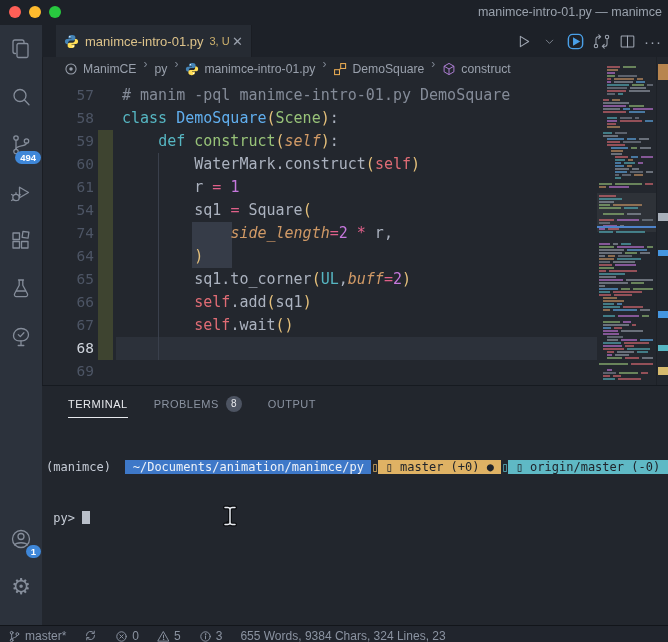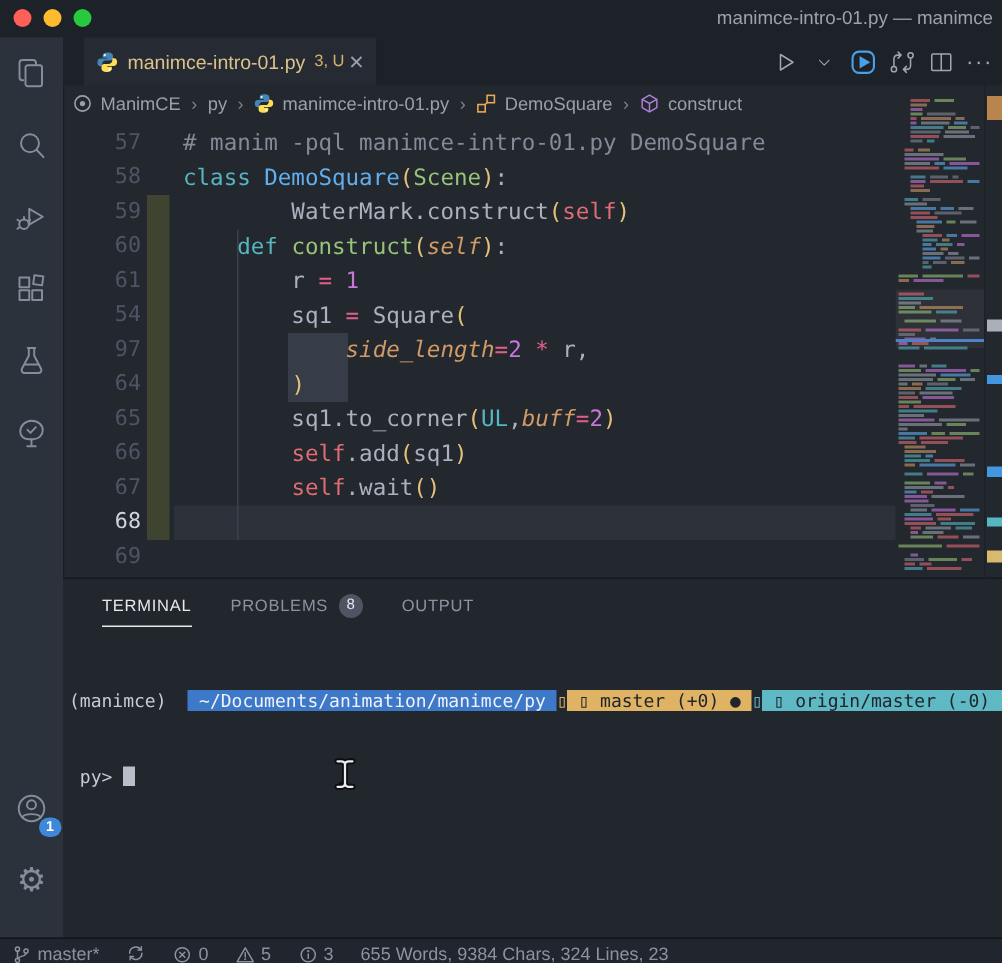--- a/index.html
+++ b/index.html
@@ -24,22 +24,22 @@
   #tab .pyicon{width:15px;height:15px;margin-right:6px;flex:none;}
   #tab-label{font-size:13px;color:#dcc28a;white-space:nowrap;}
   #tab-deco{font-size:11px;color:#cfb26d;margin-left:6px;}
   #tab-close{margin-left:auto;color:#9aa1ad;font-size:13px;line-height:13px;}
   #editor-actions{position:absolute;right:4px;top:25px;height:32px;display:flex;align-items:center;gap:4px;}
   .ea{width:22px;height:22px;display:flex;align-items:center;justify-content:center;color:#9fa6b2;}
   .ea svg{width:19px;height:19px;}
   .ea.small svg{width:13px;height:13px;}
   .ea .dots{font-size:15px;letter-spacing:1px;color:#9fa6b2;}
   
-  #breadcrumbs{position:absolute;left:42px;top:57px;width:555px;height:24px;display:flex;align-items:center;
-               padding-left:6px;box-sizing:border-box;font-size:12.2px;color:#99a0ac;white-space:nowrap;}
+  #breadcrumbs{position:absolute;left:42px;top:57px;width:555px;height:24px;display:flex;
+               padding-left:22px;box-sizing:border-box;font-size:12.2px;color:#99a0ac;white-space:nowrap;}
   .bc-item{display:flex;align-items:center;gap:5px;}
   .bc-sep{margin:0 7px;color:#7d8490;font-size:12px;}
   .bc-ic{width:14px;height:14px;display:inline-block;}
   
   #editor{position:absolute;left:42px;top:81px;width:626px;height:304px;font-family:"DejaVu Sans Mono",monospace;}
   #gutter{position:absolute;left:0;top:3px;width:52px;text-align:right;}
   #gutter .ln{height:23px;line-height:23px;font-size:14.5px;color:#4d5565;}
   #gutter .ln.active{color:#cfd4dc;}
   #mod-bar{position:absolute;left:56px;top:49px;width:15px;height:230px;background:#3e4430;}
   #cur-line{position:absolute;left:74px;top:256px;width:481px;height:23px;background:#2c313a;}
@@ -107,20 +107,32 @@
             </svg>
           </span>
         </div>
         <div class="act-item">
           <span style="display:flex">
             <svg viewBox="0 0 24 24" fill="none" stroke="currentColor" stroke-width="1.3" stroke-linecap="round" stroke-linejoin="round">
               <circle cx="11" cy="10.5" r="6"></circle>
               <path d="M15.5 15l4.5 4.8"></path>
             </svg>
           </span>
+        </div>
+        <div class="act-item">
+          <span style="display:flex">
+            <svg viewBox="0 0 24 24" fill="none" stroke="currentColor" stroke-width="1.3" stroke-linecap="round" stroke-linejoin="round">
+              <circle cx="7" cy="5" r="2.2"></circle>
+              <circle cx="17.5" cy="8" r="2.2"></circle>
+              <circle cx="7" cy="18.5" r="2.2"></circle>
+              <path d="M7 7.2v9.1"></path>
+              <path d="M17.5 10.2c0 3.4-10.5 2-10.5 5.8"></path>
+            </svg>
+          </span>
+          <span class="act-badge">494</span>
         </div>
         <div class="act-item">
           <span style="display:flex">
             <svg viewBox="0 0 24 24" fill="none" stroke="currentColor" stroke-width="1.3" stroke-linecap="round" stroke-linejoin="round">
               <path d="M10.5 6.2l9 5.3-9 5.3z"></path>
               <circle cx="7" cy="16.5" r="3.2"></circle>
               <path d="M7 13.3v-1.6M4.2 14.5l-1.6-1M4.2 18.5l-1.6 1M9.8 14.5l1.3-.8"></path>
             </svg>
           </span>
         </div>
@@ -278,33 +290,33 @@
     <div id="cur-line"></div>
     <div id="indent-guide"></div>
     <div id="scope-block"></div>
     <div id="gutter">
         <div class="ln">57</div>
         <div class="ln">58</div>
         <div class="ln">59</div>
         <div class="ln">60</div>
         <div class="ln">61</div>
         <div class="ln">54</div>
-        <div class="ln">97</div>
+        <div class="ln">74</div>
         <div class="ln">64</div>
         <div class="ln">65</div>
         <div class="ln">66</div>
         <div class="ln">67</div>
         <div class="ln active">68</div>
         <div class="ln">69</div>
       </div>
     <div id="code-lines">
         <div class="code-row"><span class="tok-comment"># manim -pql manimce-intro-01.py DemoSquare</span></div>
         <div class="code-row"><span class="tok-kw">class </span><span class="tok-cls">DemoSquare</span><span class="tok-paren">(</span><span class="tok-fn">Scene</span><span class="tok-paren">)</span><span class="tok-plain">:</span></div>
+        <div class="code-row"><span class="tok-plain">    </span><span class="tok-kw">def </span><span class="tok-fn">construct</span><span class="tok-paren">(</span><span class="tok-param">self</span><span class="tok-paren">)</span><span class="tok-plain">:</span></div>
         <div class="code-row"><span class="tok-plain">        WaterMark.construct</span><span class="tok-paren">(</span><span class="tok-selfv">self</span><span class="tok-paren">)</span></div>
-        <div class="code-row"><span class="tok-plain">    </span><span class="tok-kw">def </span><span class="tok-fn">construct</span><span class="tok-paren">(</span><span class="tok-param">self</span><span class="tok-paren">)</span><span class="tok-plain">:</span></div>
         <div class="code-row"><span class="tok-plain">        r </span><span class="tok-op">= </span><span class="tok-num">1</span></div>
         <div class="code-row"><span class="tok-plain">        sq1 </span><span class="tok-op">= </span><span class="tok-plain">Square</span><span class="tok-paren">(</span></div>
         <div class="code-row"><span class="tok-plain">            </span><span class="tok-param">side_length</span><span class="tok-op">=</span><span class="tok-num">2</span><span class="tok-plain"> </span><span class="tok-op">*</span><span class="tok-plain"> r,</span></div>
         <div class="code-row"><span class="tok-plain">        </span><span class="tok-paren">)</span></div>
         <div class="code-row"><span class="tok-plain">        sq1.to_corner</span><span class="tok-paren">(</span><span class="tok-const">UL</span><span class="tok-plain">,</span><span class="tok-param">buff</span><span class="tok-op">=</span><span class="tok-num">2</span><span class="tok-paren">)</span></div>
         <div class="code-row"><span class="tok-plain">        </span><span class="tok-selfv">self</span><span class="tok-plain">.add</span><span class="tok-paren">(</span><span class="tok-plain">sq1</span><span class="tok-paren">)</span></div>
         <div class="code-row"><span class="tok-plain">        </span><span class="tok-selfv">self</span><span class="tok-plain">.wait</span><span class="tok-paren">()</span></div>
         <div class="code-row"></div>
       </div>
   </div>

